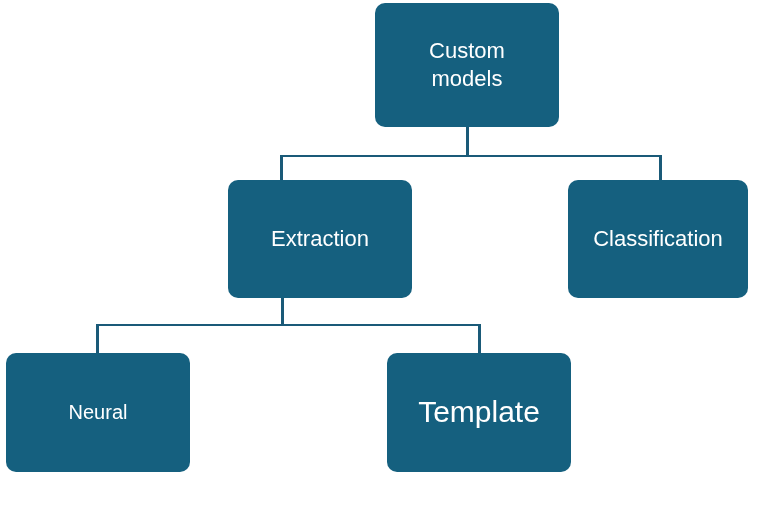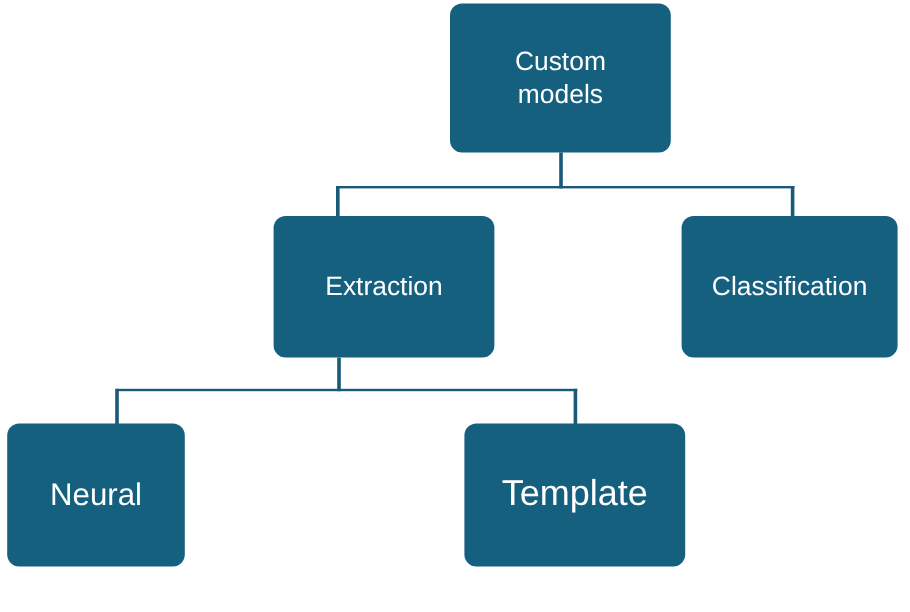--- a/index.html
+++ b/index.html
@@ -30,21 +30,21 @@
   }
   .node .label {
     display: block;
     white-space: pre-line;
     padding: 0 6px;
   }
   
   #node-root      { left: 375px; top: 3px;   width: 184px; height: 124px; font-size: 22px; }
   #node-extraction{ left: 190px; top: 180px; width: 184px; height: 118px; font-size: 22px; margin-left: 38px; }
   #node-classification { left: 568px; top: 180px; width: 180px; height: 118px; font-size: 22px; }
-  #node-neural    { left: 6px;   top: 353px; width: 148px; height: 119px; font-size: 26px; }
+  #node-neural    { left: 6px;   top: 353px; width: 184px; height: 119px; font-size: 20px; }
   #node-template  { left: 387px; top: 353px; width: 184px; height: 119px; font-size: 30px; }
 
   
   .conn {
     position: absolute;
     background: #1a5a78;
     z-index: 1;
   }
   .v { width: 3px; }
   .h { height: 2px; }

